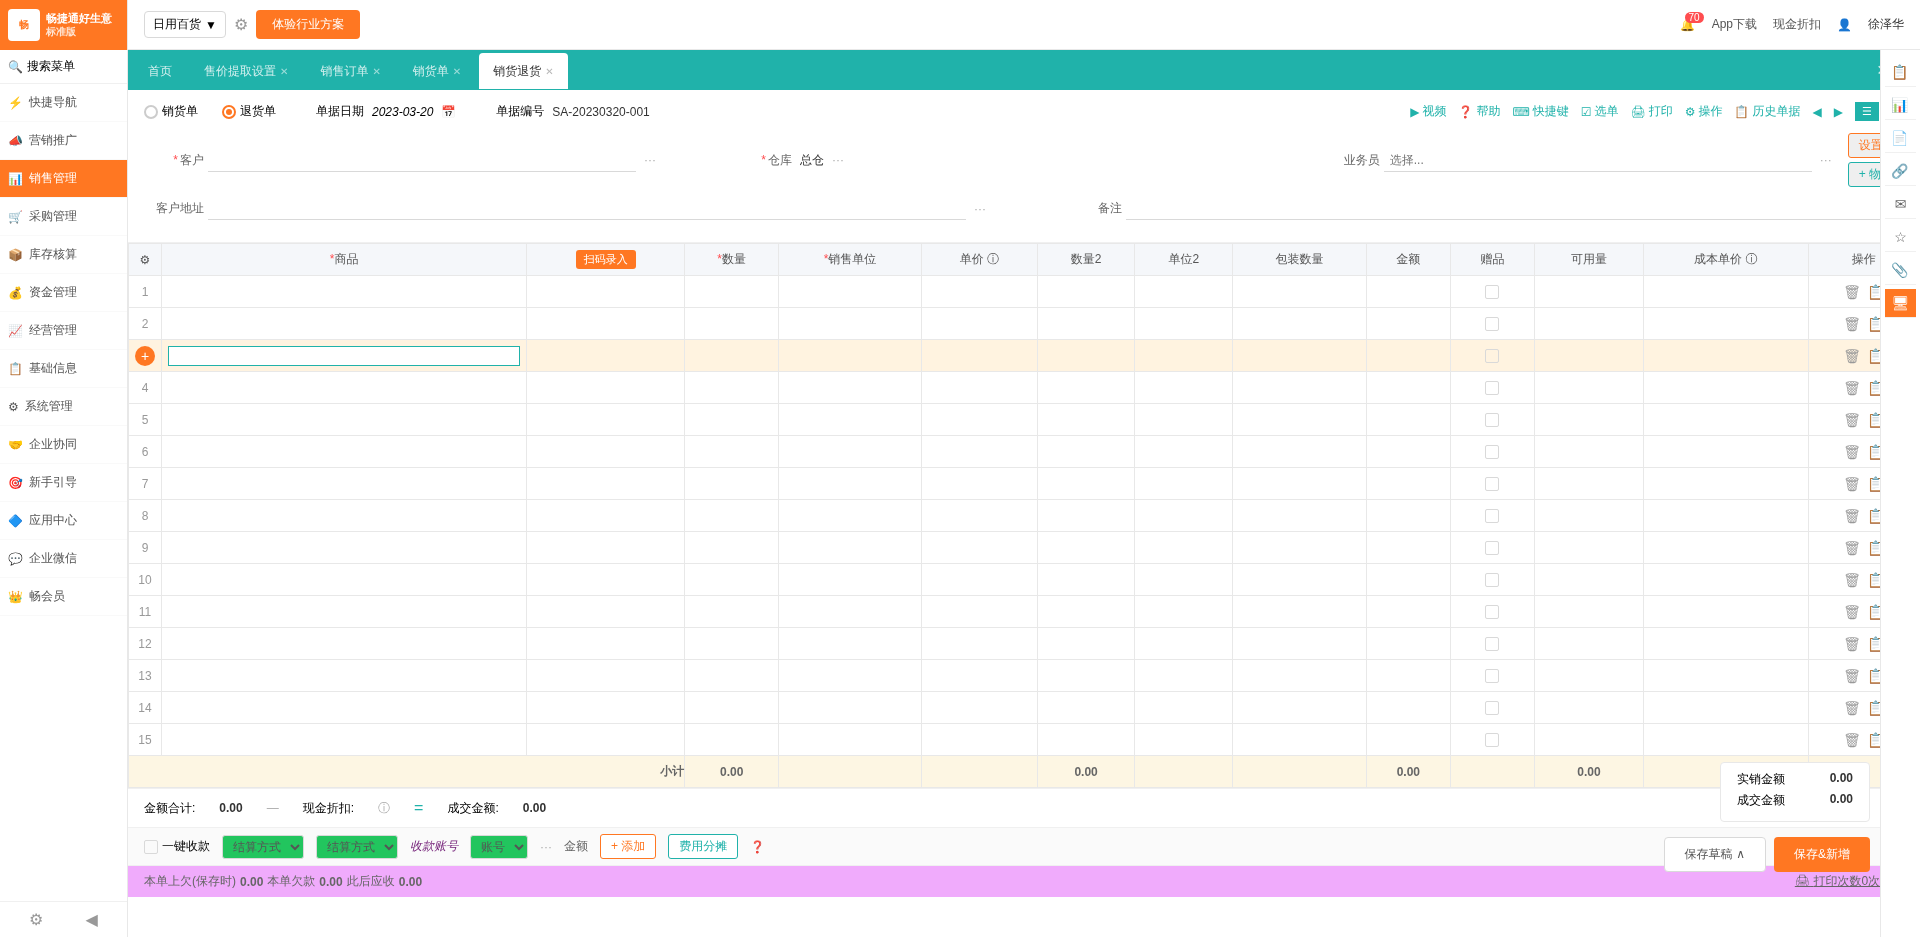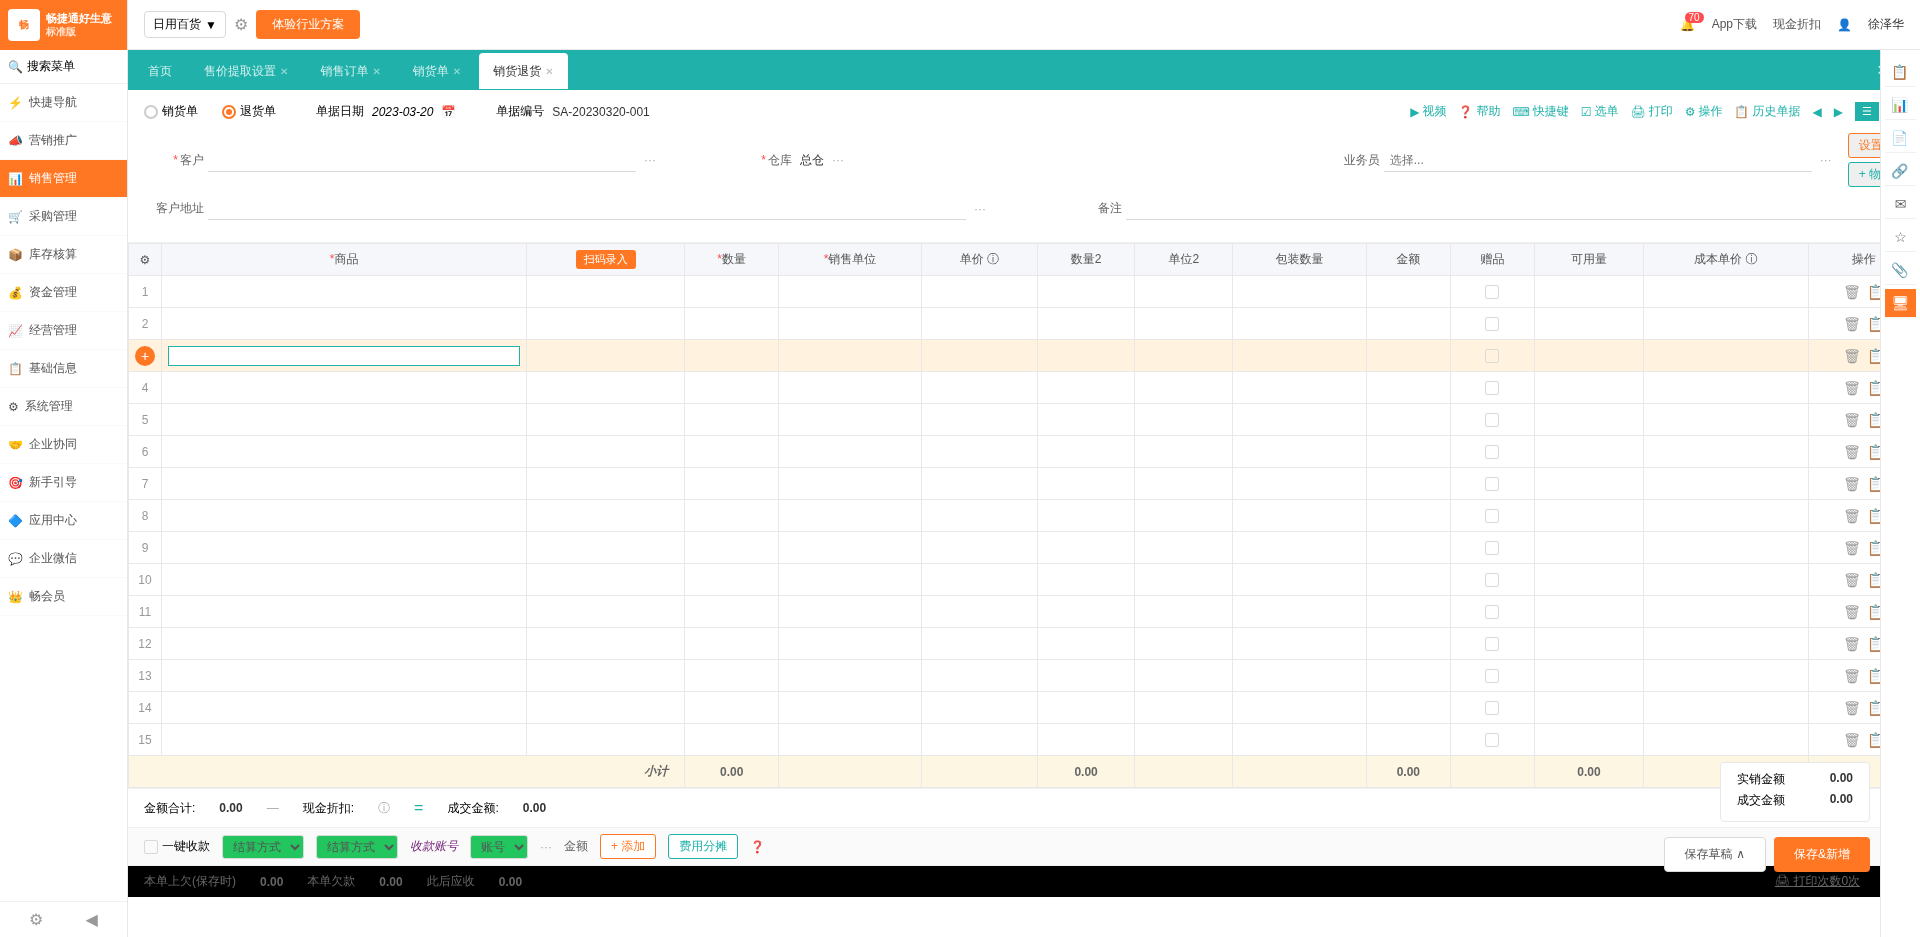--- a/index.html
+++ b/index.html
@@ -90,21 +90,21 @@
 
     
     .bottom-bar { padding: 6px 16px; border-top: 1px solid #f0f0f0; display: flex; align-items: center; gap: 12px; background: #fafafa; }
     .checkbox-label { display: flex; align-items: center; gap: 4px; }
     .bottom-select { border: 1px solid #d9d9d9; padding: 3px 6px; border-radius: 3px; color: #555; background: #22c55e; }
     .add-btn { background: #fff; border: 1px solid #ff7722; color: #ff7722; padding: 3px 10px; border-radius: 3px; cursor: pointer; display: flex; align-items: center; gap: 3px; }
     .split-btn { background: #fff; border: 1px solid #20b2aa; color: #20b2aa; padding: 3px 10px; border-radius: 3px; cursor: pointer; }
     .question-icon { color: #aaa; cursor: pointer; }
 
     
-    .status-bar { padding: 6px 16px; display: flex; align-items: center; gap: 24px; background: #000000; border-top: 1px solid #f0f0f0; font-size: 11px; color: #666; }
+    .status-bar { padding: 6px 16px; display: flex; align-items: center; gap: 4px; background: #f0abfc; border-top: 1px solid #f0f0f0; font-size: 11px; color: #666; }
 
     
     .right-panel { position: fixed; right: 0; top: 50px; width: 40px; background: #fff; display: flex; flex-direction: column; align-items: center; gap: 4px; padding: 8px 4px; border-left: 1px solid #e8e8e8; z-index: 100; height: calc(100vh - 50px); }
     .right-panel-btn { display: flex; flex-direction: column; align-items: center; gap: 2px; padding: 6px 4px; cursor: pointer; color: #666; font-size: 10px; border-bottom: 1px solid #f0f0f0; width: 100%; text-align: center; }
     .right-panel-btn.orange { background: #ff7722; color: #fff; }
     .right-panel-icon { font-size: 14px; }
     .btn-save-draft { background: #fff; border: 1px solid #d9d9d9; color: #555; padding: 8px 20px; border-radius: 4px; cursor: pointer; font-size: 13px; }
     .btn-save-new { background: #ff7722; color: #fff; border: none; padding: 8px 20px; border-radius: 4px; cursor: pointer; font-size: 13px; }
 
     
@@ -792,21 +792,21 @@
       <td></td>
       <td></td>
       <td>
         <div class="action-icons">
           <span class="action-icon">🗑</span>
           <span class="action-icon">📋</span>
         </div>
       </td>
     </tr>
             <tr class="table-footer-row">
-    <td colspan="3" style="text-align:right;padding-right:16px;background:#fdf6e3;color:#666;font-style:italic;">小计</td>
+    <td colspan="3" style="text-align:right;padding-right:0;background:#fdf6e3;color:#666;">小计</td>
     <td style="background:#fdf6e3;">0.00</td>
     <td style="background:#fdf6e3;"></td>
     <td style="background:#fdf6e3;"></td>
     <td style="background:#fdf6e3;">0.00</td>
     <td style="background:#fdf6e3;"></td>
     <td style="background:#fdf6e3;"></td>
     <td style="background:#fdf6e3;">0.00</td>
     <td style="background:#fdf6e3;"></td>
     <td style="background:#fdf6e3;">0.00</td>
     <td style="background:#fdf6e3;"></td>

